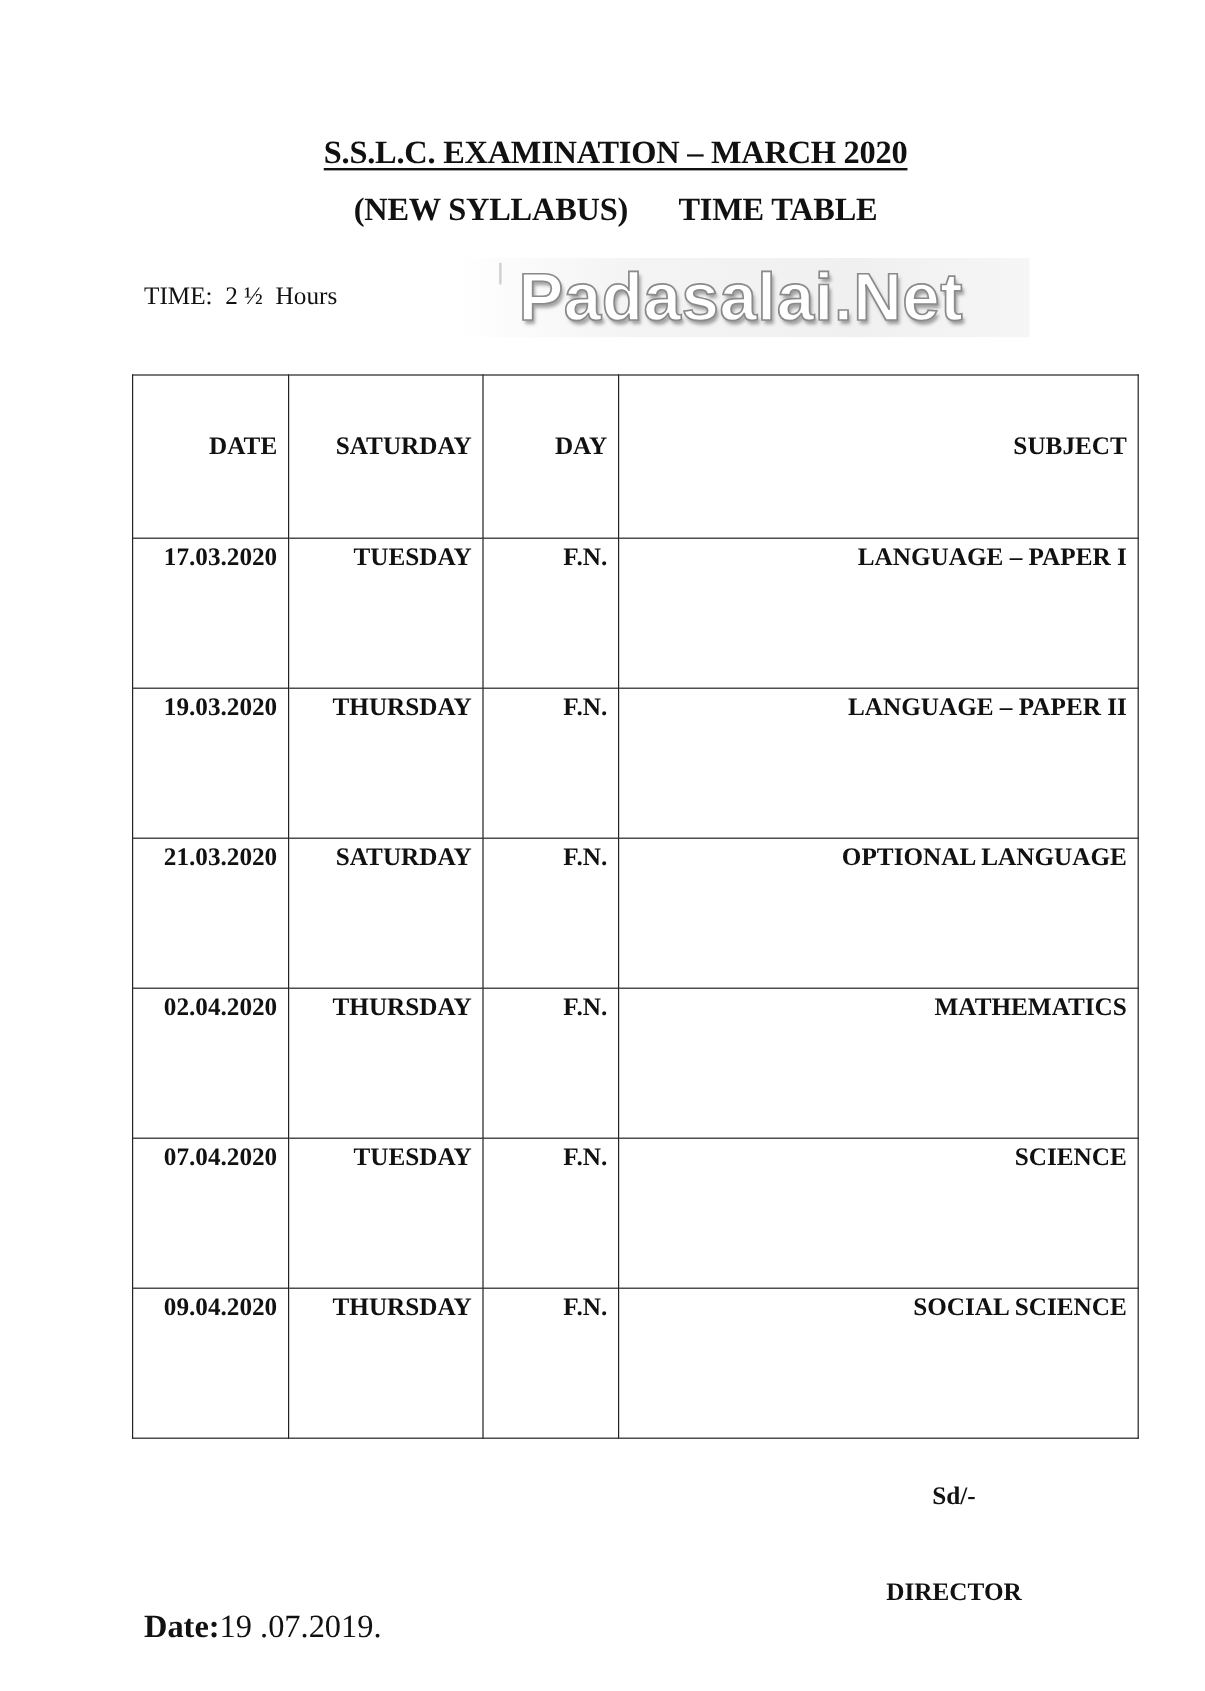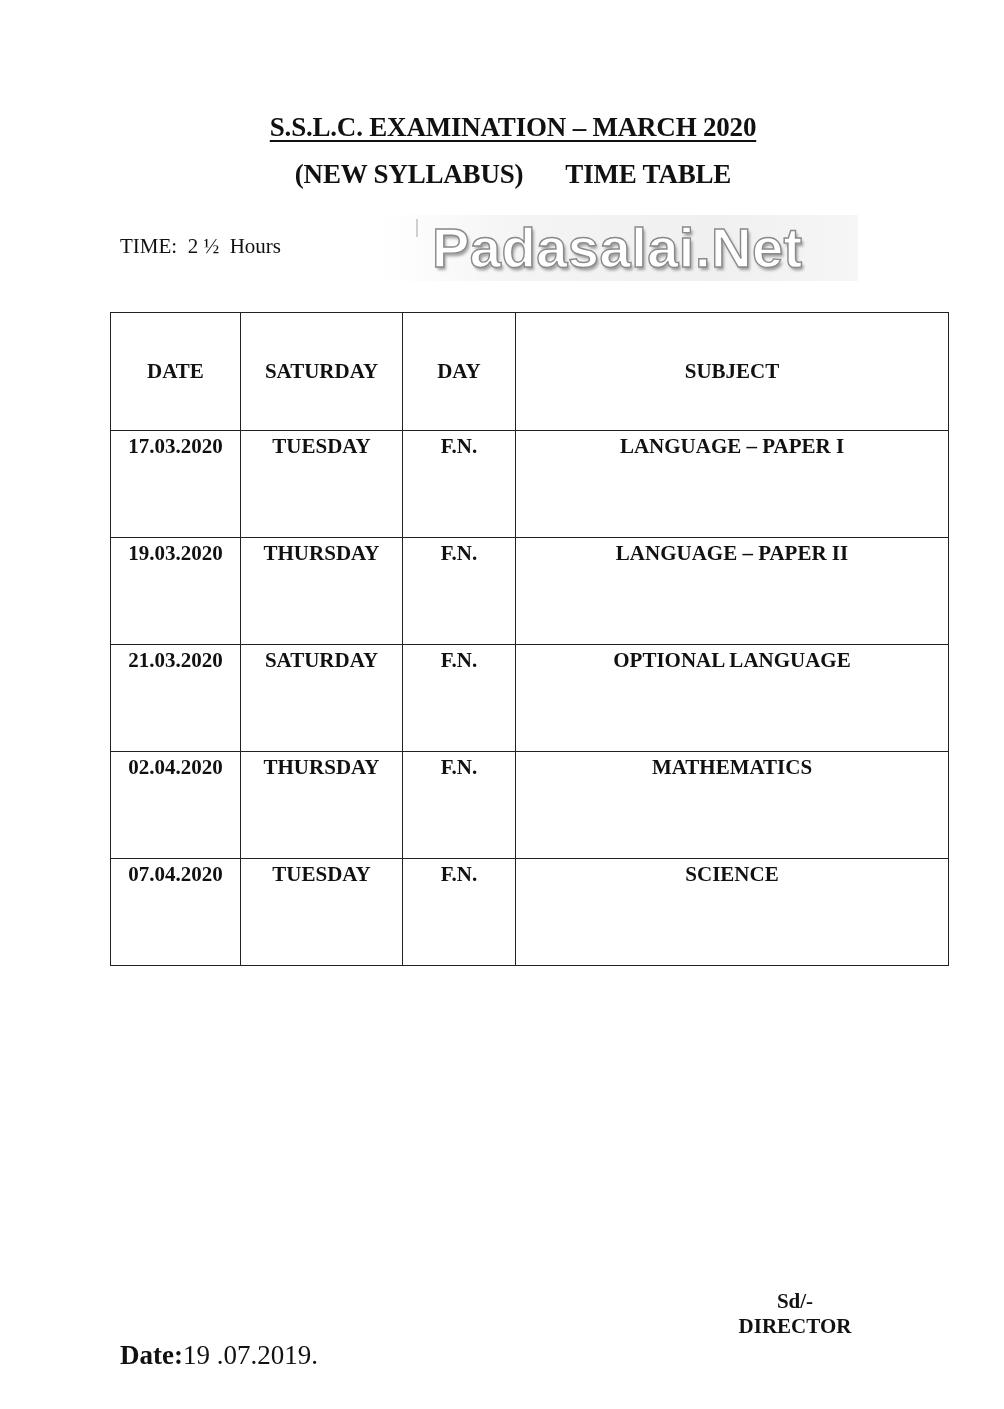--- a/index.html
+++ b/index.html
@@ -36,33 +36,33 @@
       -webkit-text-stroke: 1.4px #8a8a8a;
       text-shadow: 2px 3px 3px rgba(0,0,0,0.35);
       font-weight: bold;
     }
     table.schedule {
       position: absolute; left: 110px; top: 312px; width: 839px;
       border-collapse: collapse; table-layout: fixed;
       font-weight: bold; font-size: 21px;
     }
     table.schedule td, table.schedule th {
-      border: 1.5px solid #222222; text-align: center; vertical-align: top;
-      padding: 0 9px; font-weight: bold;
+      border: 1.5px solid #222222; text-align: right; vertical-align: top;
+      padding: 18px 9px; font-weight: bold;
     }
     table.schedule th { vertical-align: middle; height: 117px; padding-top: 0; }
     table.schedule td { height: 103px; padding-top: 3px; }
     .col-date { width: 130px; }
     .col-session { width: 162px; }
     .col-day { width: 113px; }
     .sig {
       position: absolute; left: 730px; width: 130px; text-align: center;
       font-weight: bold; font-size: 21px;
     }
-    .sig1 { top: 1289px; }
+    .sig1 { top: 1234px; }
     .sig2 { top: 1314px; }
     .date-line { position: absolute; left: 120px; top: 1340px; font-size: 27px; }
     .date-line b { font-weight: bold; }
   </style>
 </head>
 <body>
 
 <div class="title title1">S.S.L.C. EXAMINATION – MARCH 2020</div>
 <div class="title title2">
   <span>(NEW SYLLABUS)</span><span class="gap"></span><span>TIME TABLE</span>
@@ -114,19 +114,25 @@
       <td>THURSDAY</td>
       <td>F.N.</td>
       <td>MATHEMATICS</td>
     </tr>
     <tr>
       <td>07.04.2020</td>
       <td>TUESDAY</td>
       <td>F.N.</td>
       <td>SCIENCE</td>
     </tr>
+    <tr>
+      <td>09.04.2020</td>
+      <td>THURSDAY</td>
+      <td>F.N.</td>
+      <td>SOCIAL SCIENCE</td>
+    </tr>
   </tbody>
 </table>
 
 <div class="sig sig1">Sd/-</div>
 <div class="sig sig2">DIRECTOR</div>
 
 <div class="date-line"><b>Date:</b><span>19 .07.2019.</span></div>
 
 </body></html>

